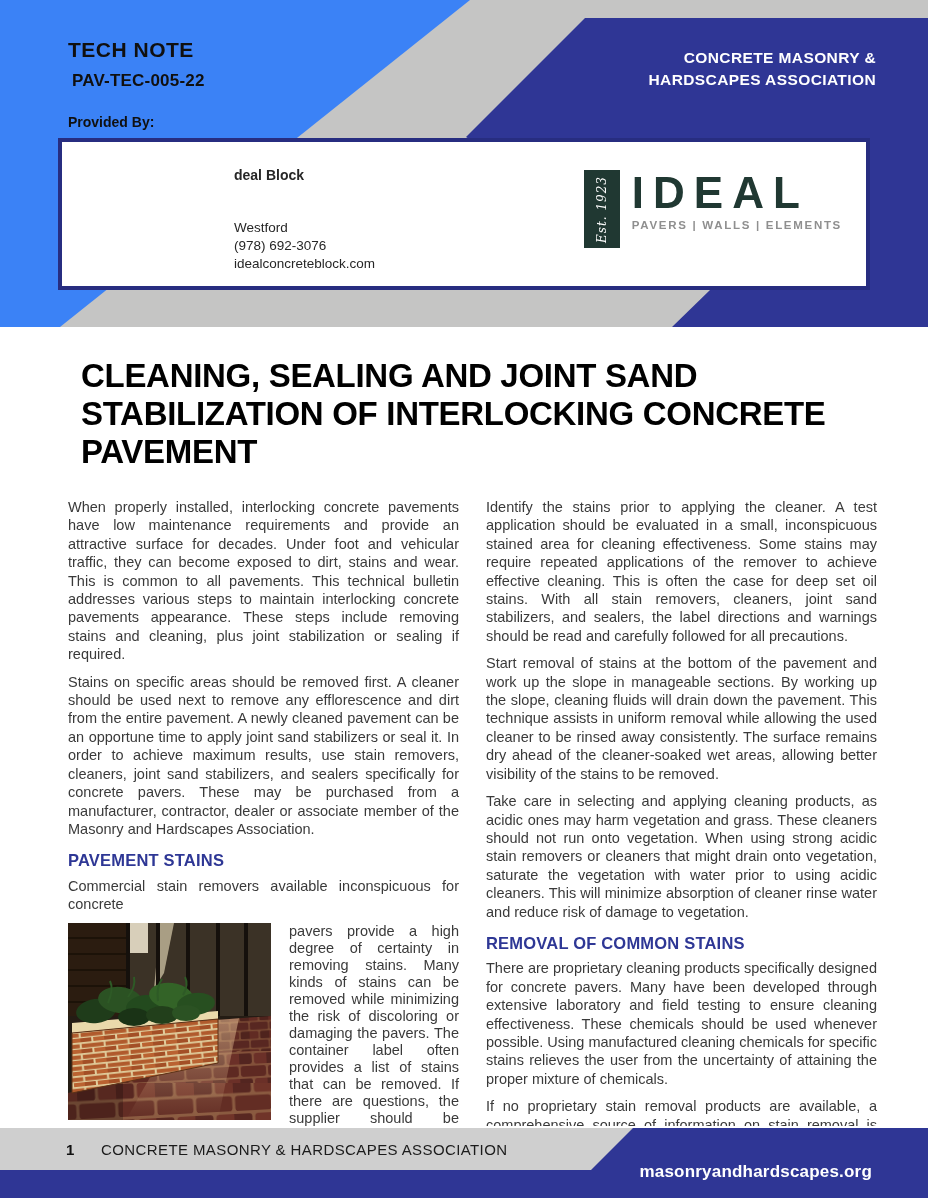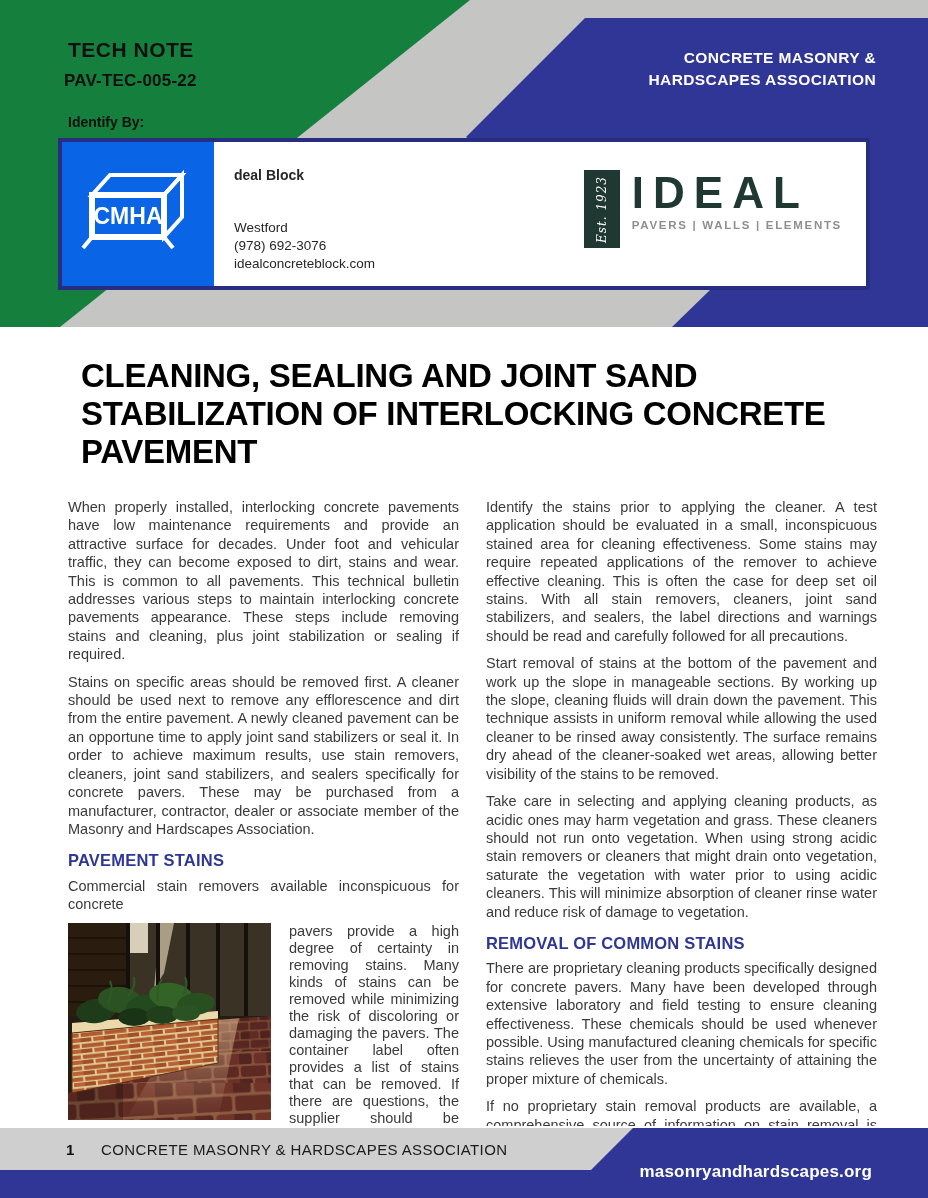--- a/index.html
+++ b/index.html
@@ -1,26 +1,26 @@
 <!DOCTYPE html>
 <html style="--header_blue: #2f3695; --banner_border: #272d80; --cmha_blue: #0a64e6; --ideal_green: #203832; --heading_blue: #2e3795;"><head>
 <meta charset="utf-8">
 <style>
   html,body{margin:0;padding:0;background:#fff;}
   .page{position:relative;width:928px;height:1198px;overflow:hidden;background:#fff;
         font-family:"Liberation Sans",sans-serif;color:#3a3a3a;}
 
   
-  .header{position:absolute;top:0;left:0;width:928px;height:327px;background:#15803d;}
+  .header{position:absolute;top:0;left:0;width:928px;height:327px;background:#3b82f6;}
   .hdr-dark{position:absolute;inset:0;background:#c5c5c4;
             clip-path:polygon(470px 0,928px 0,928px 327px,60px 327px);}
   .hdr-blue{position:absolute;inset:0;background:var(--header_blue,#2f3695);
             clip-path:polygon(585px 18px,928px 18px,928px 327px,672px 327px,710px 290px,466px 137px);}
   .tech-note{position:absolute;left:68px;top:38px;font-size:21px;font-weight:bold;color:#101010;letter-spacing:.5px;}
-  .tech-num{position:absolute;left:64px;top:71px;font-size:17px;font-weight:bold;color:#101010;letter-spacing:.2px;}
+  .tech-num{position:absolute;left:72px;top:71px;font-size:17px;font-weight:bold;color:#101010;letter-spacing:.2px;}
   .provided{position:absolute;left:68px;top:114px;font-size:14px;font-weight:bold;color:#101010;}
   .assoc{position:absolute;right:52px;top:47px;text-align:right;color:#fff;font-weight:bold;
          font-size:15.5px;line-height:22px;letter-spacing:.4px;}
 
   
   .banner{position:absolute;left:58px;top:138px;width:804px;height:144px;background:#fff;
           border:4px solid var(--banner_border,#272d80);box-sizing:content-box;}
   .cmha{position:absolute;left:0;top:0;width:152px;height:144px;background:var(--cmha_blue,#0a64e6);}
   .cmha svg{position:absolute;left:14px;top:13px;}
   .dealer{position:absolute;left:172px;top:24px;width:260px;font-size:13.5px;line-height:18px;color:#262626;}
@@ -69,38 +69,28 @@
 <body>
 
 <div class="page">
 
   <div class="header">
     <div class="hdr-dark"></div>
     <div class="hdr-blue"></div>
 
     <div class="tech-note">TECH NOTE</div>
     <div class="tech-num">PAV-TEC-005-22</div>
-    <div class="provided">Identify By:</div>
+    <div class="provided">Provided By:</div>
 
     <div class="assoc">
       <span>CONCRETE MASONRY &amp;</span><br>
       <span>HARDSCAPES ASSOCIATION</span>
     </div>
 
     <div class="banner">
-      <div class="cmha">
-        <svg width="124" height="118" viewBox="0 0 124 118">
-          <polygon points="16,40 34,20 106,20 88,40" fill="none" stroke="#fff" stroke-width="4"></polygon>
-          <polygon points="88,40 106,20 106,62 88,82" fill="none" stroke="#fff" stroke-width="4"></polygon>
-          <rect x="16" y="40" width="72" height="42" fill="none" stroke="#fff" stroke-width="6"></rect>
-          <path d="M16,82 L7,93" stroke="#fff" stroke-width="4"></path>
-          <path d="M88,82 L97,93" stroke="#fff" stroke-width="4"></path>
-          <text x="52" y="69" text-anchor="middle" font-family="Liberation Sans, sans-serif" font-size="23" font-weight="bold" fill="#fff">CMHA</text>
-        </svg>
-      </div>
 
       <div class="dealer">
         <div class="name">deal Block</div>
         <div>Westford</div>
         <div>(978) 692-3076</div>
         <div>idealconcreteblock.com</div>
       </div>
 
       <div class="ideal">
         <div class="est">

